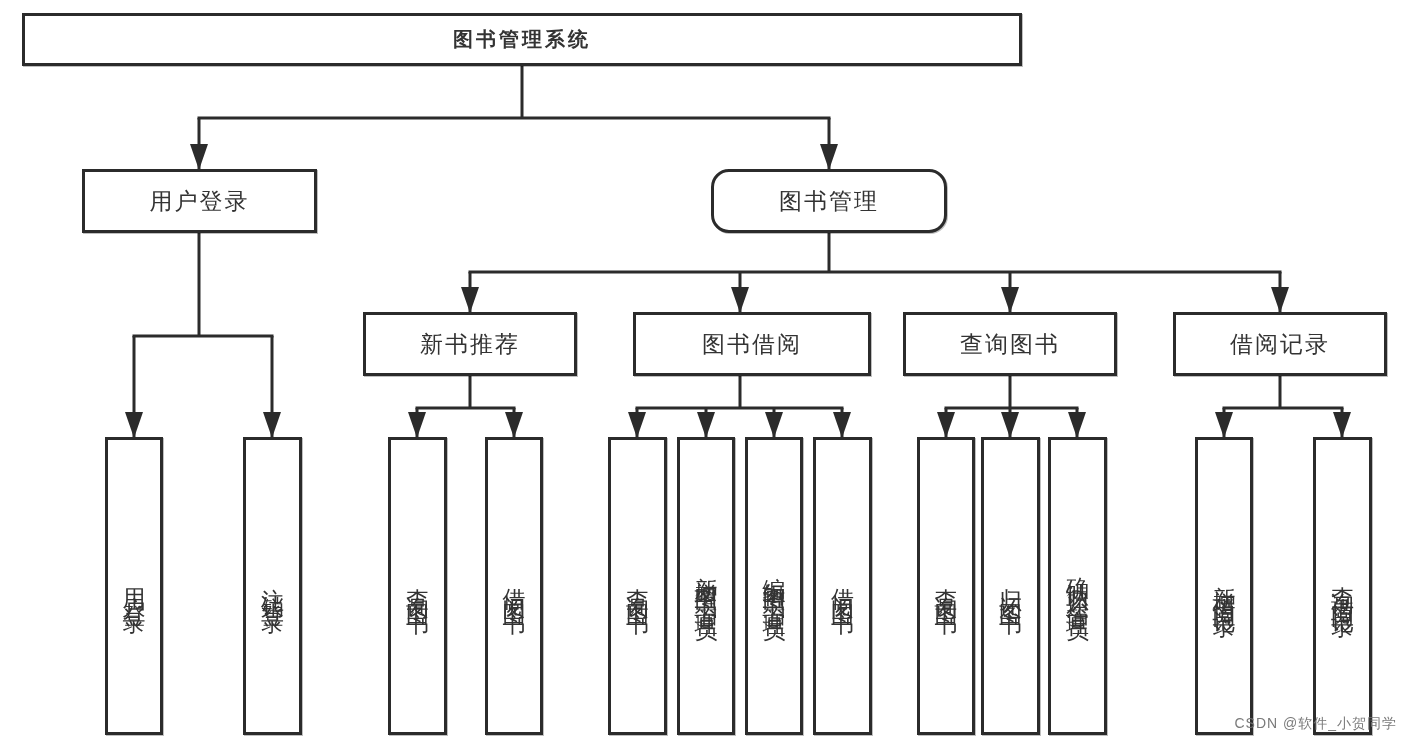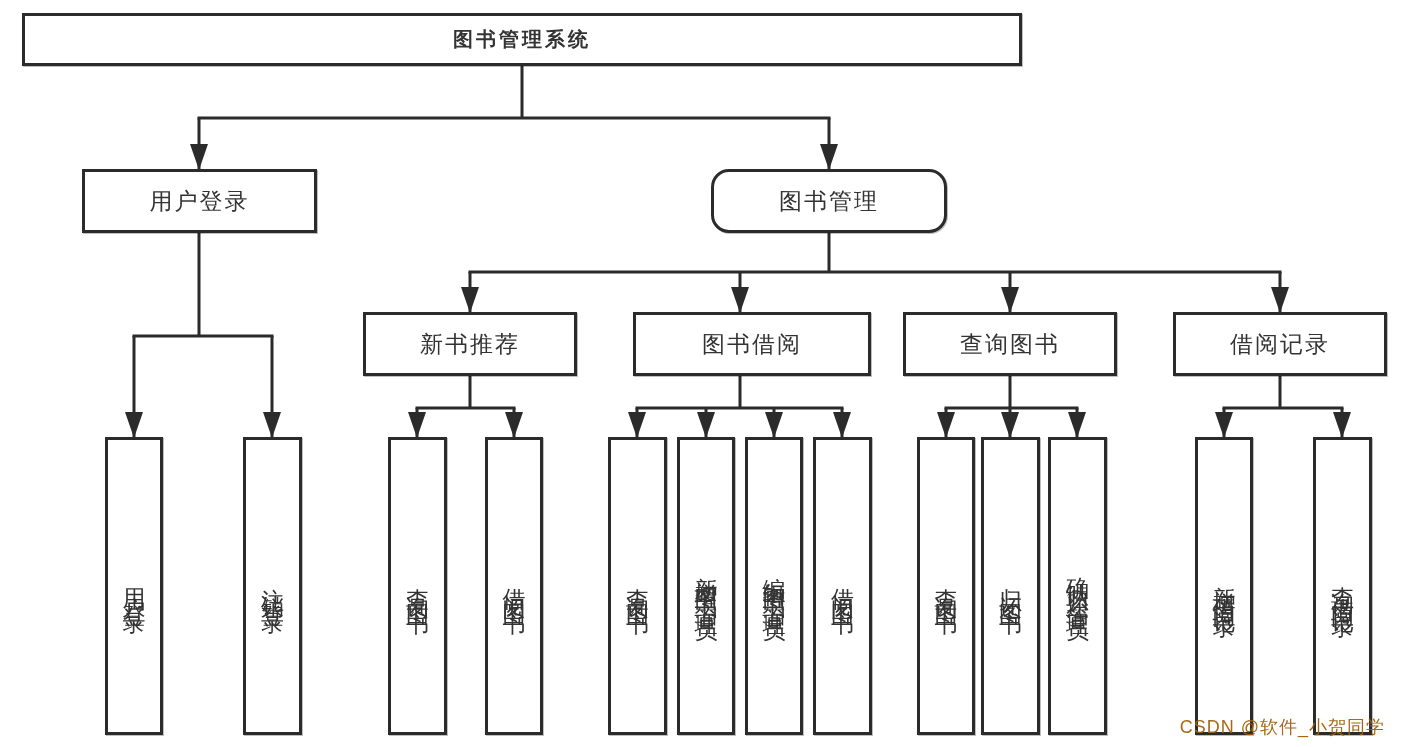--- a/index.html
+++ b/index.html
@@ -51,25 +51,25 @@
     font-size: 23px;
     letter-spacing: 8px;
     line-height: 1;
     white-space: nowrap;
   }
   .leaf.long .v-label {
     letter-spacing: 6px;
   }
   #watermark {
     position: absolute;
-    right: 20px;
+    right: 8px;
     top: 715px;
-    font-size: 18px;
+    font-size: 14px;
     letter-spacing: 1px;
-    color: #a16207;
+    color: #737373;
     opacity: 0.95;
     z-index: 5;
     white-space: nowrap;
   }
 </style>
 </head>
 <body>
 
 <div id="stage">
 

